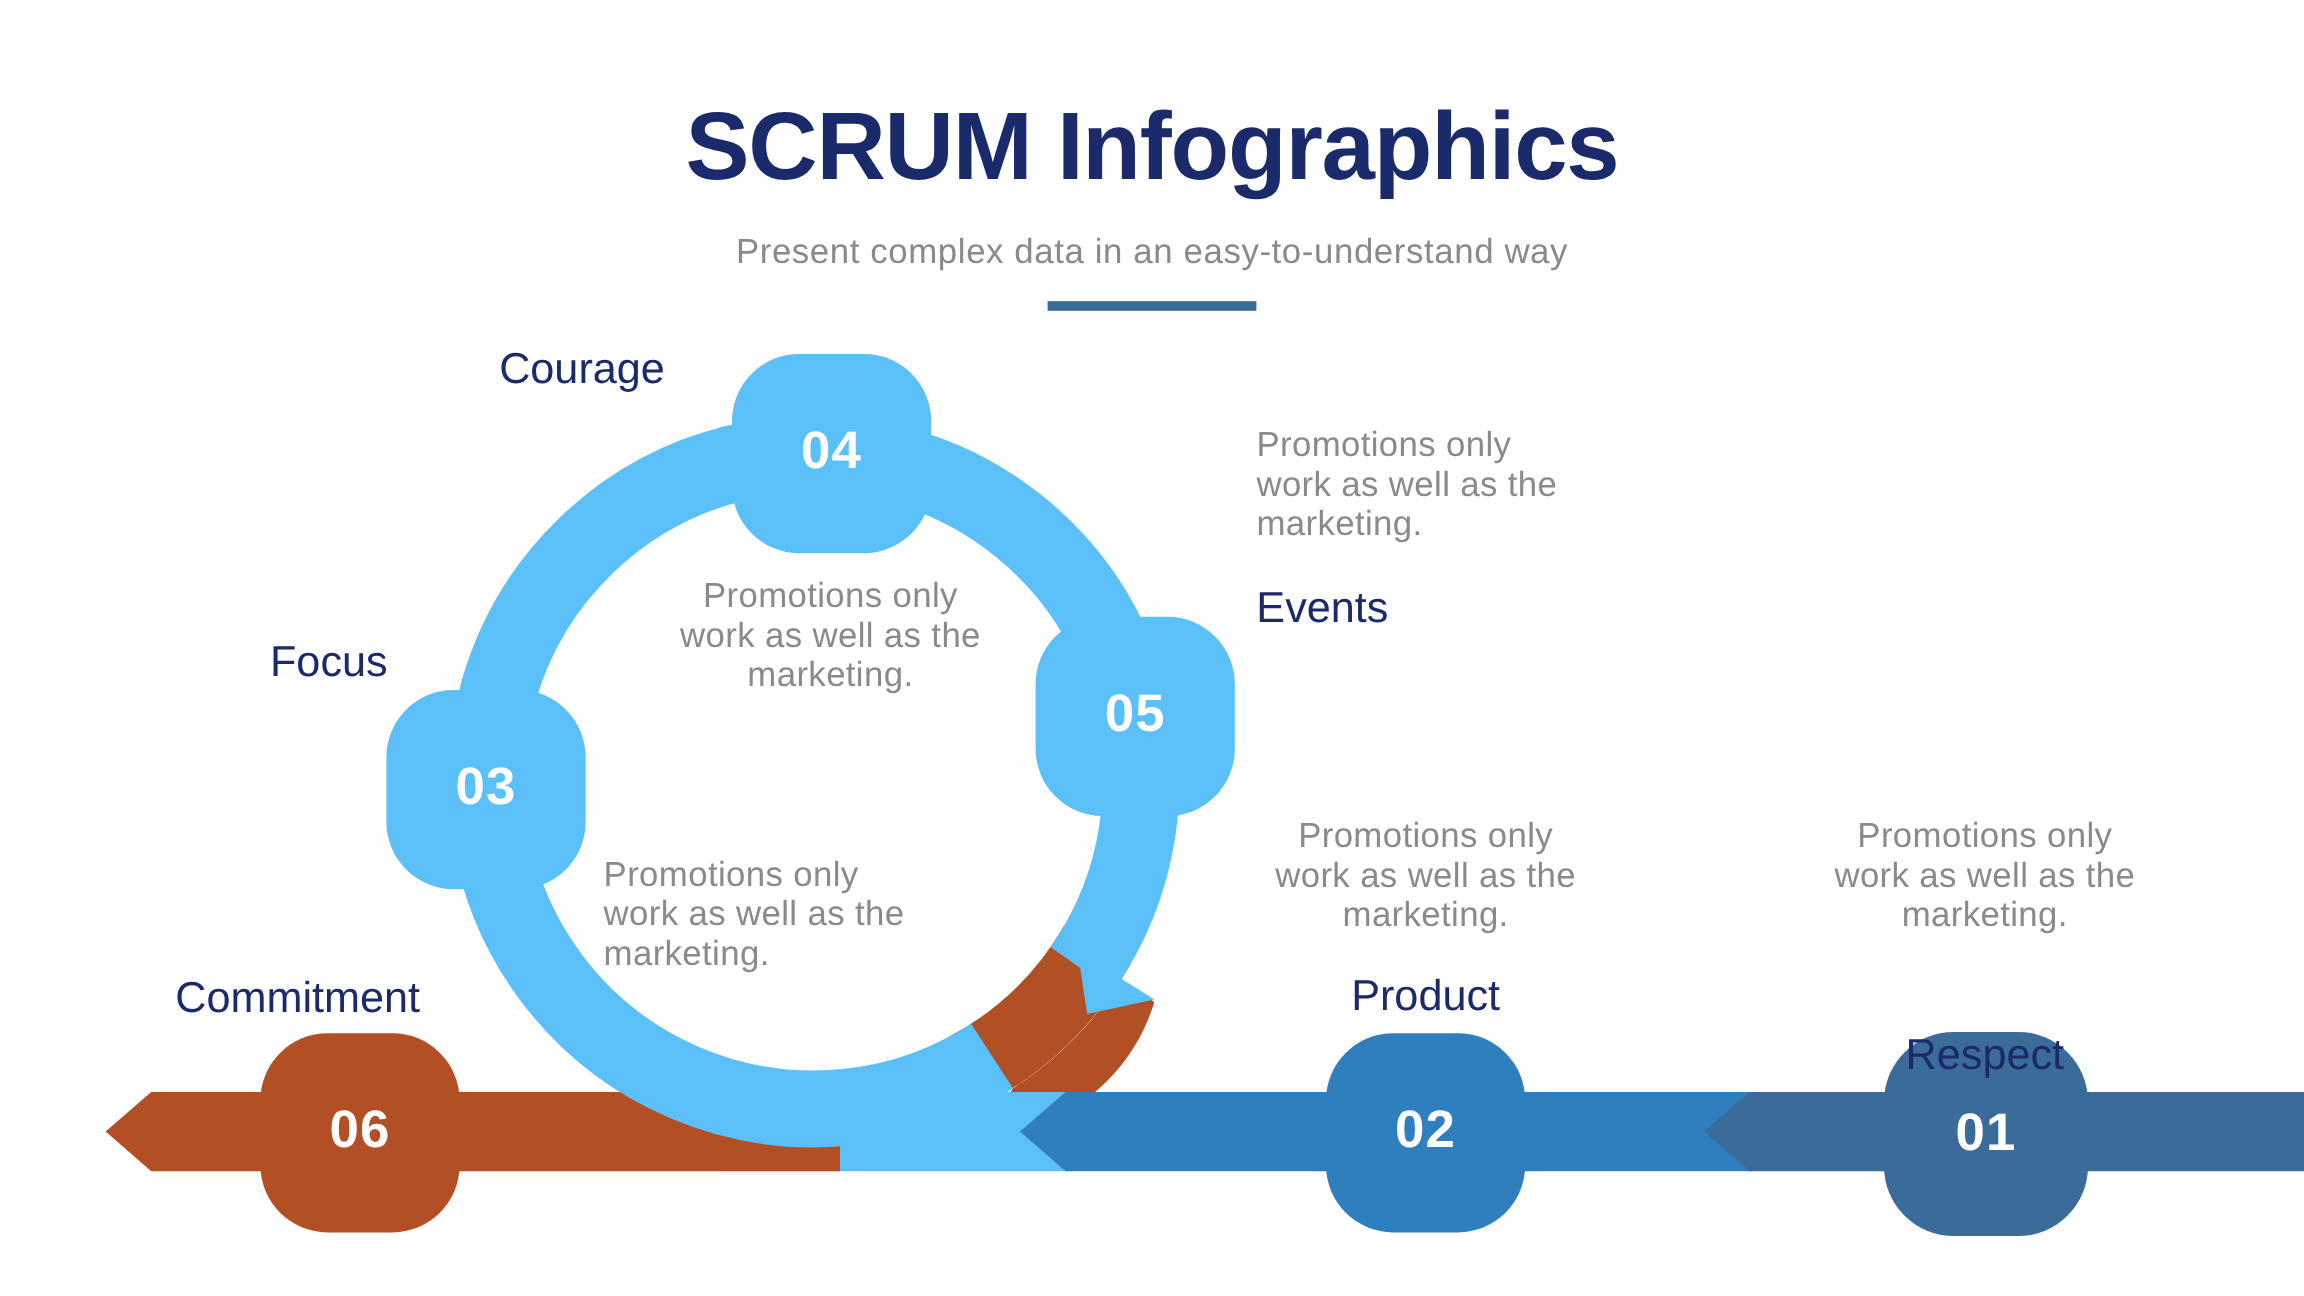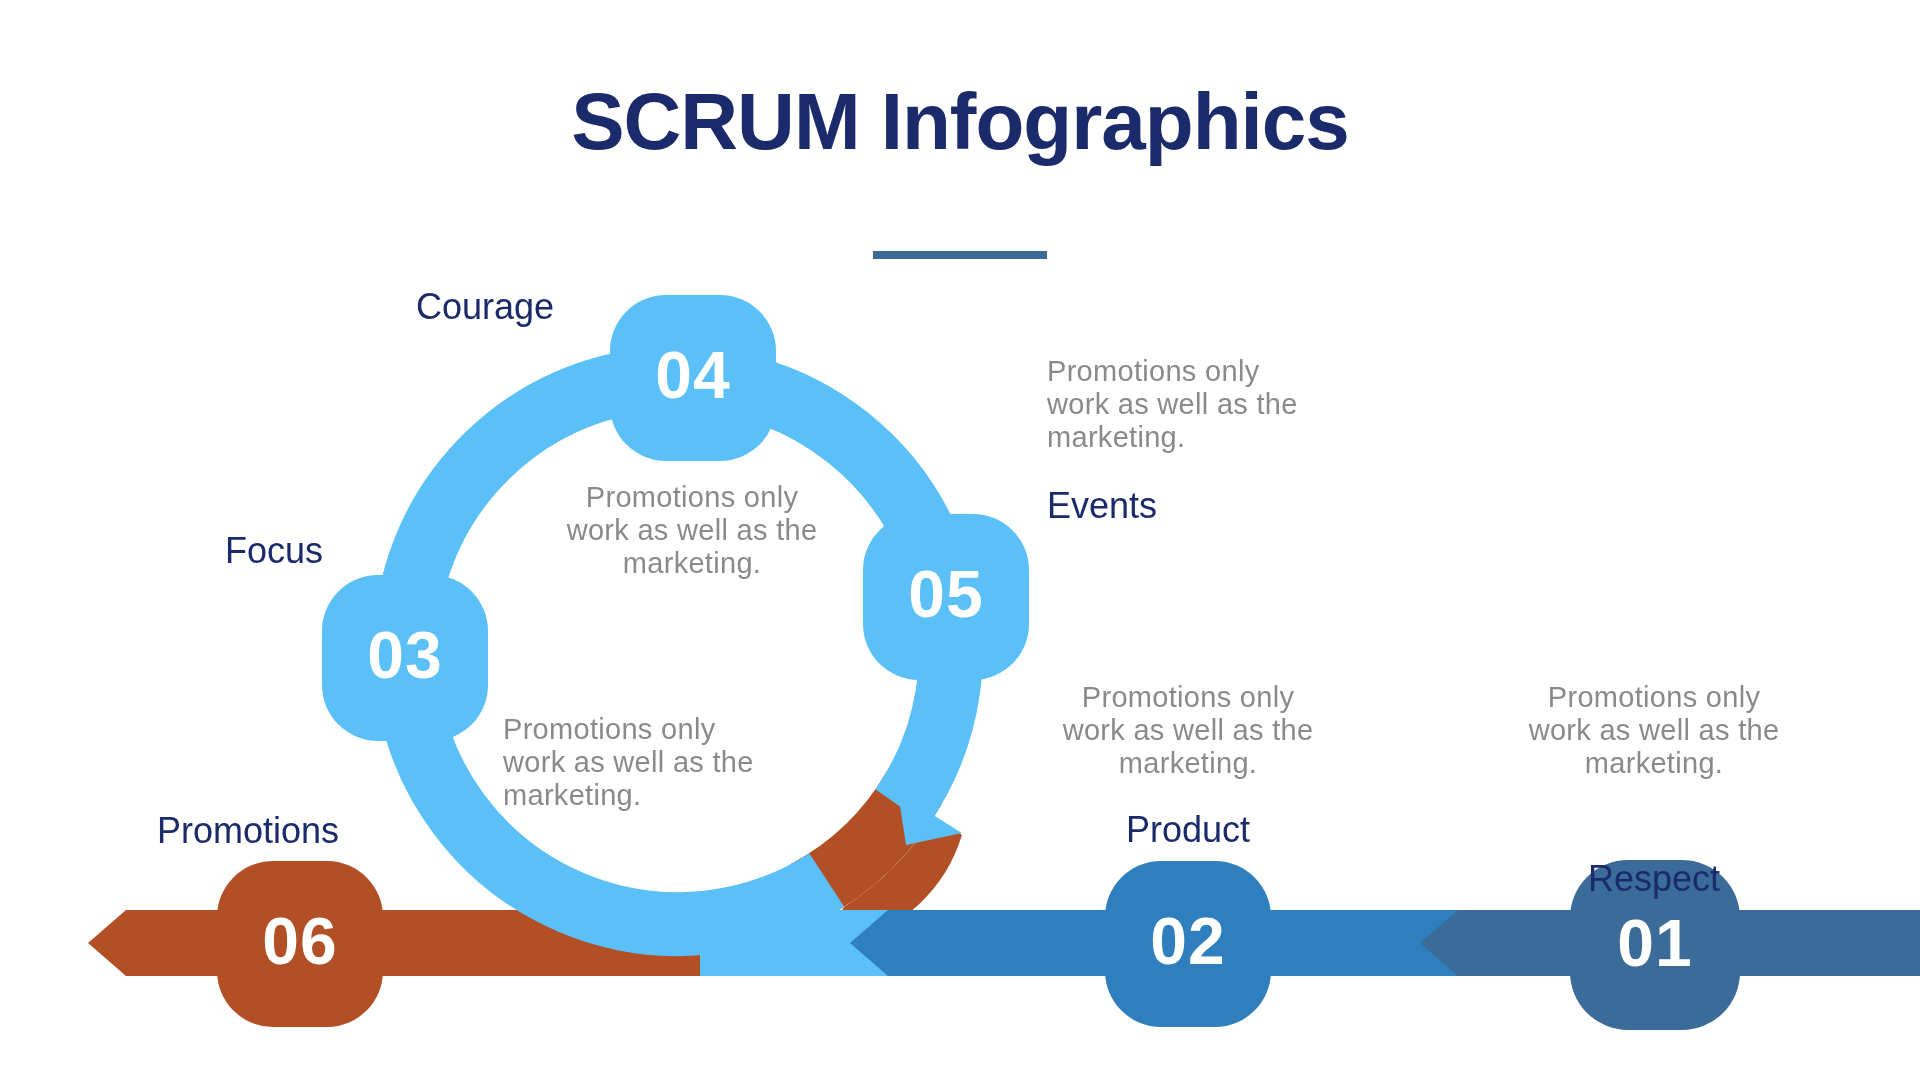--- a/index.html
+++ b/index.html
@@ -21,21 +21,21 @@
   }
   .title-underline{
     left:873px;top:251px;width:174px;height:8px;
     background:var(--underline,#3A6A96);
   }
   .step-label{
     font-size:36px;font-weight:normal;color:var(--navy,#1A2A6B);
     transform:translateX(-50%);white-space:nowrap;
   }
   .node-num{
-    font-size:66px;font-weight:bold;color:#ffffff;
+    font-size:44px;font-weight:bold;color:#ffffff;
     transform:translate(-50%,-54%);white-space:nowrap;letter-spacing:1px;
   }
   .para{
     font-size:29px;line-height:33px;color:var(--gray,#8A8A8A);
     white-space:nowrap;letter-spacing:0.3px;
   }
   .para.centered{transform:translateX(-50%);text-align:center;}
   .para.lefted{text-align:left;}
 </style>
 </head>
@@ -58,33 +58,34 @@
 
     <rect x="610" y="295" width="166" height="166" rx="56" fill="var(--light-blue)"></rect>
     <rect x="322" y="575" width="166" height="166" rx="56" fill="var(--light-blue)"></rect>
     <rect x="863" y="514" width="166" height="166" rx="56" fill="var(--light-blue)"></rect>
     <rect x="217" y="861" width="166" height="166" rx="56" fill="var(--orange)"></rect>
     <rect x="1105" y="861" width="166" height="166" rx="56" fill="var(--medium-blue)"></rect>
     <rect x="1570" y="860" width="170" height="170" rx="58" fill="var(--slate-blue)"></rect>
   </svg>
 
   <div class="abs page-title">SCRUM Infographics</div>
+  <div class="abs page-subtitle">Present complex data in an easy-to-understand way</div>
   <div class="abs title-underline"></div>
 
   <div class="abs node-num" style="left:693px;top:378px;">04</div>
   <div class="abs node-num" style="left:405px;top:658px;">03</div>
   <div class="abs node-num" style="left:946px;top:597px;">05</div>
   <div class="abs node-num" style="left:300px;top:944px;">06</div>
   <div class="abs node-num" style="left:1188px;top:944px;">02</div>
   <div class="abs node-num" style="left:1655px;top:946px;">01</div>
 
   <div class="abs step-label" style="left:485px;top:286px;">Courage</div>
   <div class="abs step-label" style="left:274px;top:530px;">Focus</div>
   <div class="abs step-label" style="left:1102px;top:485px;">Events</div>
-  <div class="abs step-label" style="left:248px;top:810px;">Promotions</div>
+  <div class="abs step-label" style="left:248px;top:810px;">Commitment</div>
   <div class="abs step-label" style="left:1188px;top:809px;">Product</div>
   <div class="abs step-label" style="left:1654px;top:858px;">Respect</div>
 
   <div class="abs para centered" style="left:692px;top:481px;">
     <div>Promotions only</div>
     <div>work as well as the</div>
     <div>marketing.</div>
   </div>
 
   <div class="abs para lefted" style="left:503px;top:713px;">

